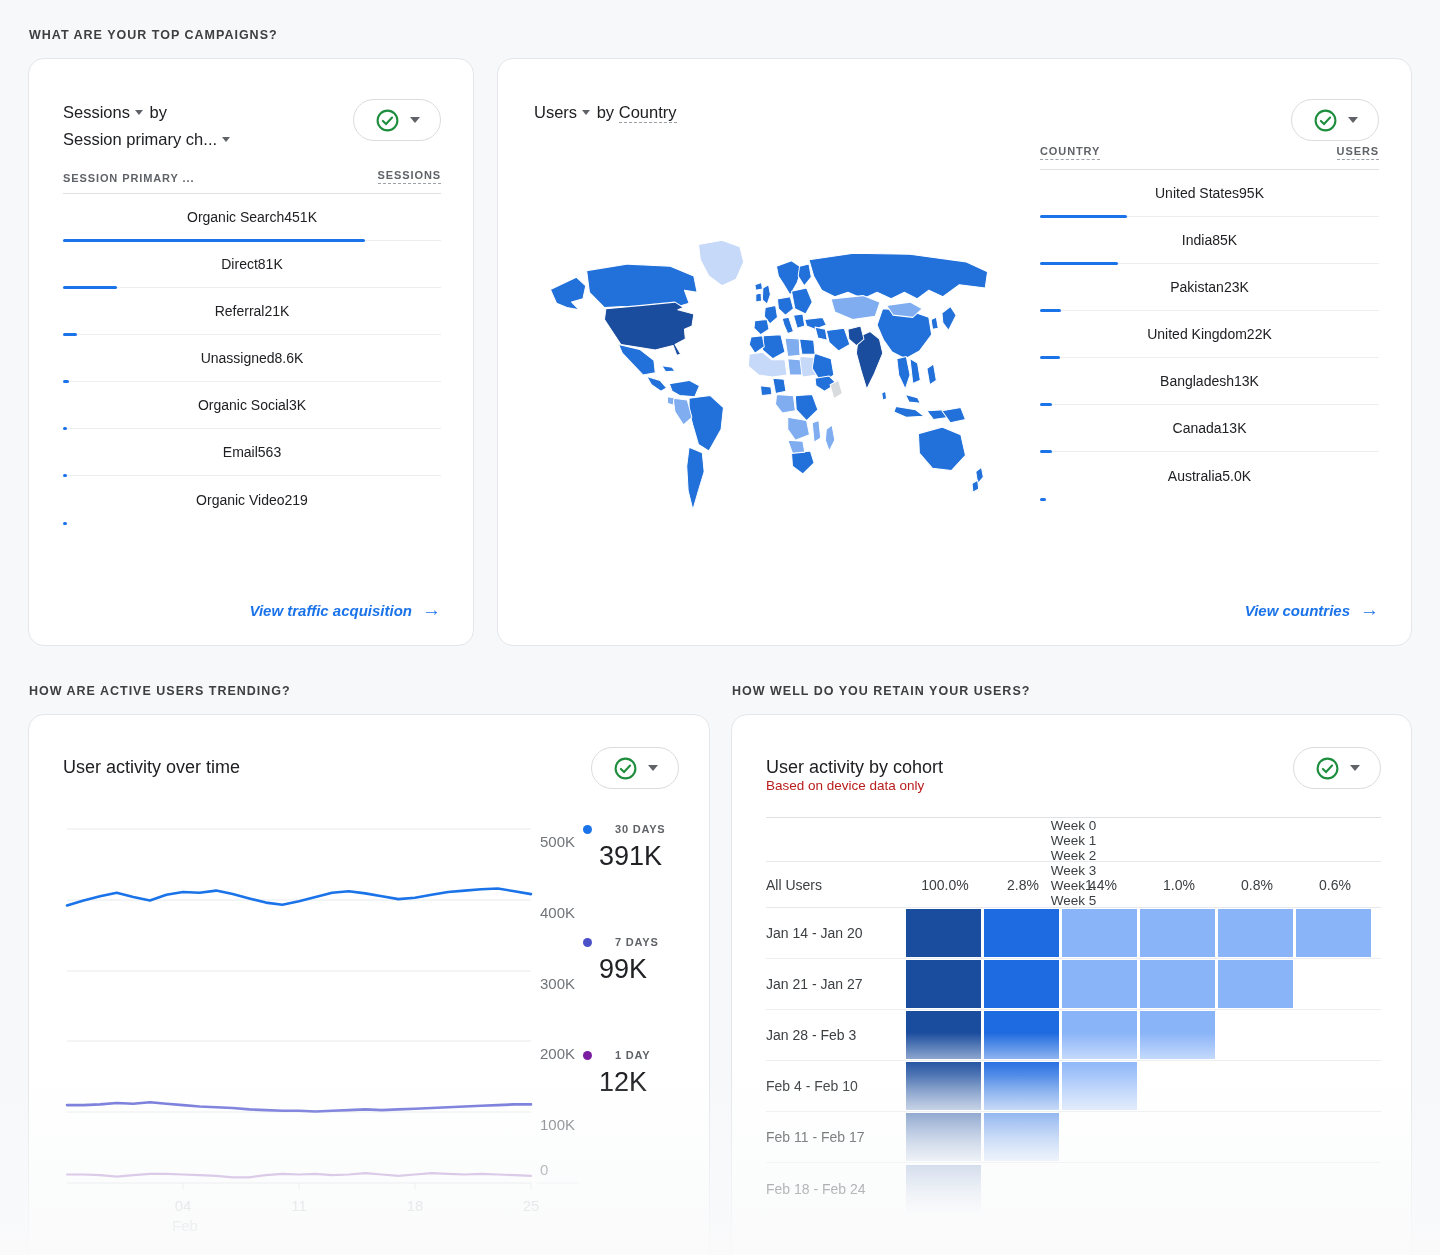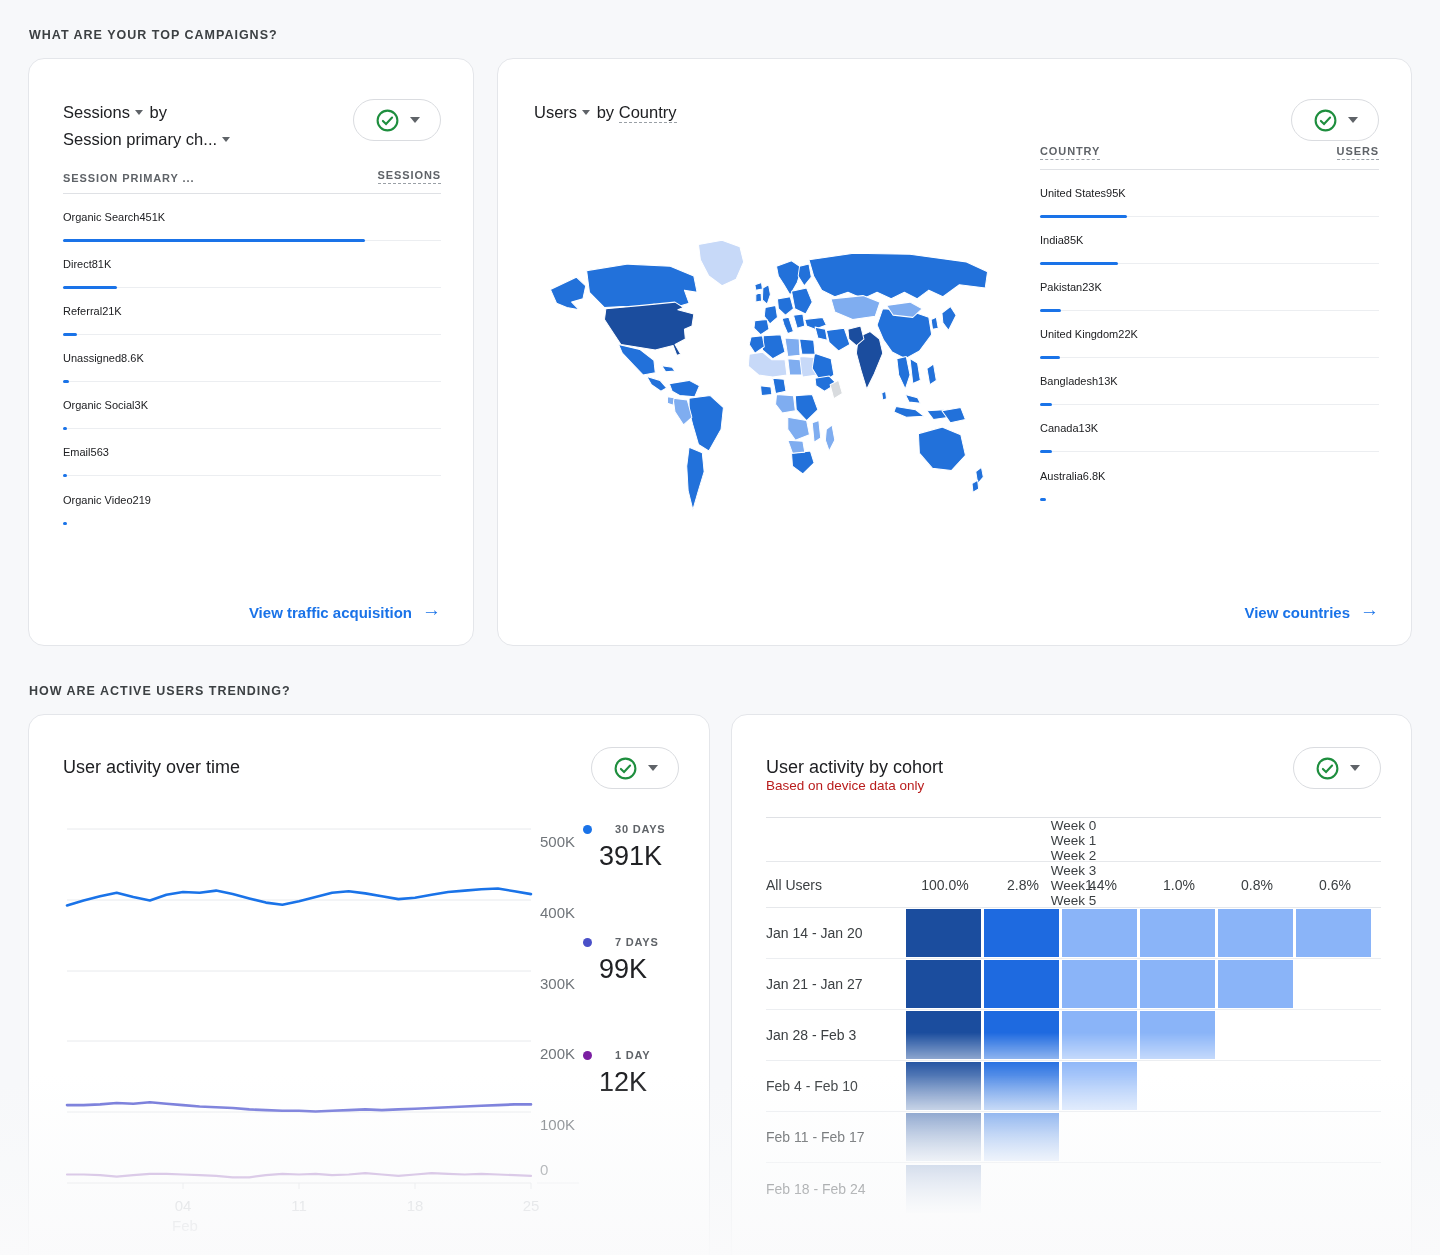--- a/index.html
+++ b/index.html
@@ -53,33 +53,33 @@
 
   
   .thead {
     display:flex; justify-content:space-between; align-items:flex-end;
     font-size:11px; font-weight:bold; letter-spacing:0.9px; color:#5f6368;
     padding-bottom:9px; border-bottom:1px solid #dfe1e5; margin-top:16px;
   }
   .dashed { border-bottom:1.5px dashed #9aa0a6; padding-bottom:2px; cursor:pointer; }
   .t-row {
     position:relative; height:47px; display:flex; align-items:center;
-    justify-content:flex-start; border-bottom:1px solid #eceef1;
-    font-size:11px;
+    justify-content:center; border-bottom:1px solid #eceef1;
+    font-size:14px;
   }
   .t-row .lab { color:#202124; }
   .t-row .val { color:#202124; }
   .t-row .bar {
     position:absolute; left:0; bottom:-2px; height:3px; border-radius:3px;
     background:var(--accent-blue); min-width:4px;
   }
   .card-foot { margin-top:auto; padding:0 0 24px 0; display:flex; justify-content:flex-end; }
   .link {
     color:var(--accent-blue); font-size:15px; font-weight:bold; cursor:pointer;
-    display:flex; align-items:flex-end; gap:10px; text-decoration:none;
+    display:flex; align-items:center; gap:10px; text-decoration:none;font-style:italic;
   }
   .link .arr { font-size:19px; font-weight:normal; }
 
   
   .c-body { display:flex; flex:1; }
   .map-wrap { flex:1; display:flex; align-items:center; justify-content:center; padding:34px 36px 10px 0; }
   .map-wrap svg { width:470px; height:288px; }
   .m-dark { fill:var(--map-dark); } .m-mid { fill:var(--map-mid); }
   .m-light { fill:var(--map-light); } .m-pale { fill:var(--map-pale); }
   .m-gray { fill:var(--map-gray); }
@@ -312,36 +312,37 @@
               <span class="val">13K</span>
               <span class="bar" style="width: 3.5%;"></span>
             </div>
           <div class="t-row">
               <span class="lab">Canada</span>
               <span class="val">13K</span>
               <span class="bar" style="width: 3.5%;"></span>
             </div>
           <div class="t-row" style="border-bottom:none">
               <span class="lab">Australia</span>
-              <span class="val">6.8K</span>
+              <span class="val">5.0K</span>
               <span class="bar" style="width: 1.8%;"></span>
             </div>
         </div>
       </div>
       <div class="card-foot">
         <a class="link">
             <span>View countries</span>
             <span class="arr">→</span>
           </a>
       </div>
     </div>
   </div>
 
   <div class="row row2" style="margin-top:30px;">
     <div class="section-title" style="width:682px">HOW ARE ACTIVE USERS TRENDING?</div>
+    <div class="section-title" style="width:681px">HOW WELL DO YOU RETAIN YOUR USERS?</div>
   </div>
 
   <div class="row row2">
 
     <div class="card card-activity">
       <div class="card-head">
         <div class="title18">User activity over time</div>
         <div class="pill" style="margin-top:8px">
           <svg class="check" viewBox="0 0 24 24">
             <circle cx="12" cy="12" r="9.5" fill="none" stroke="var(--check-green)" stroke-width="2"></circle>

